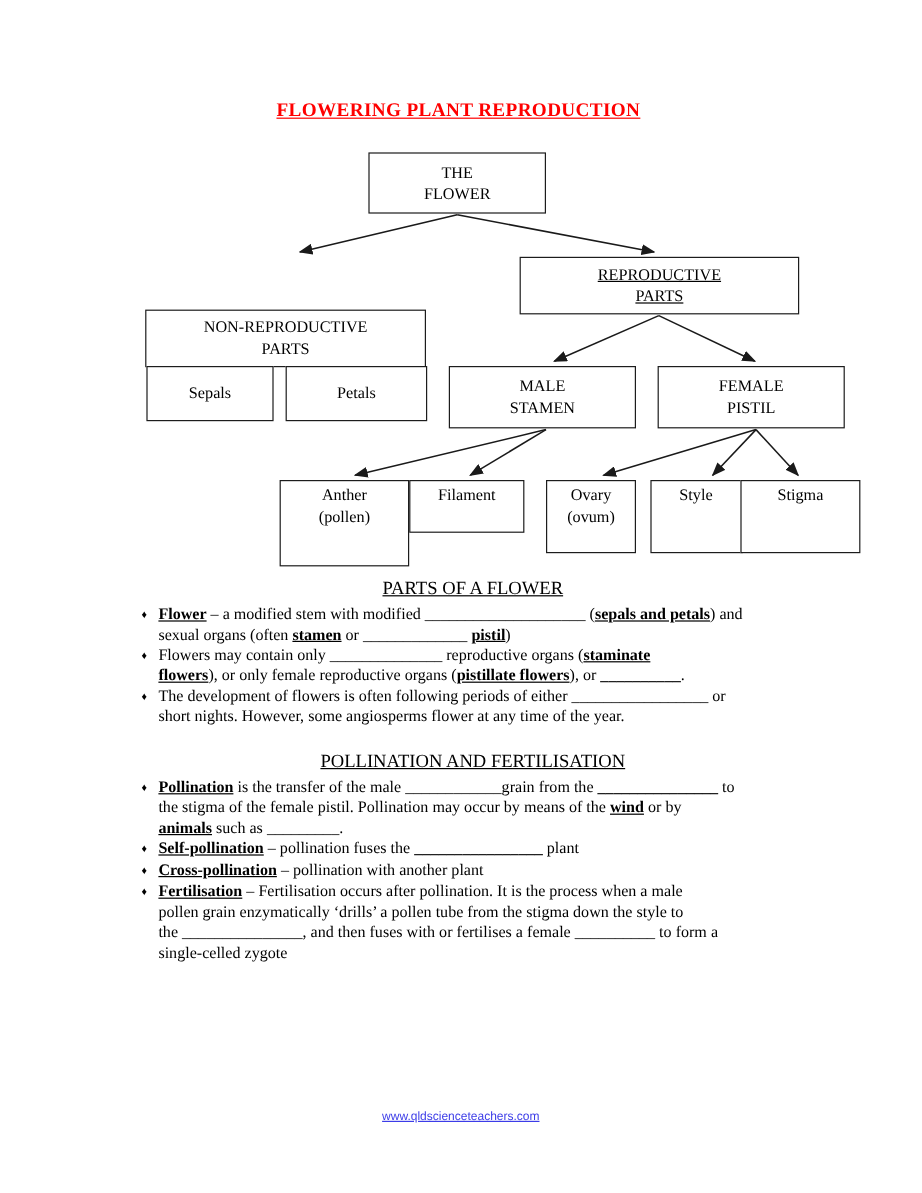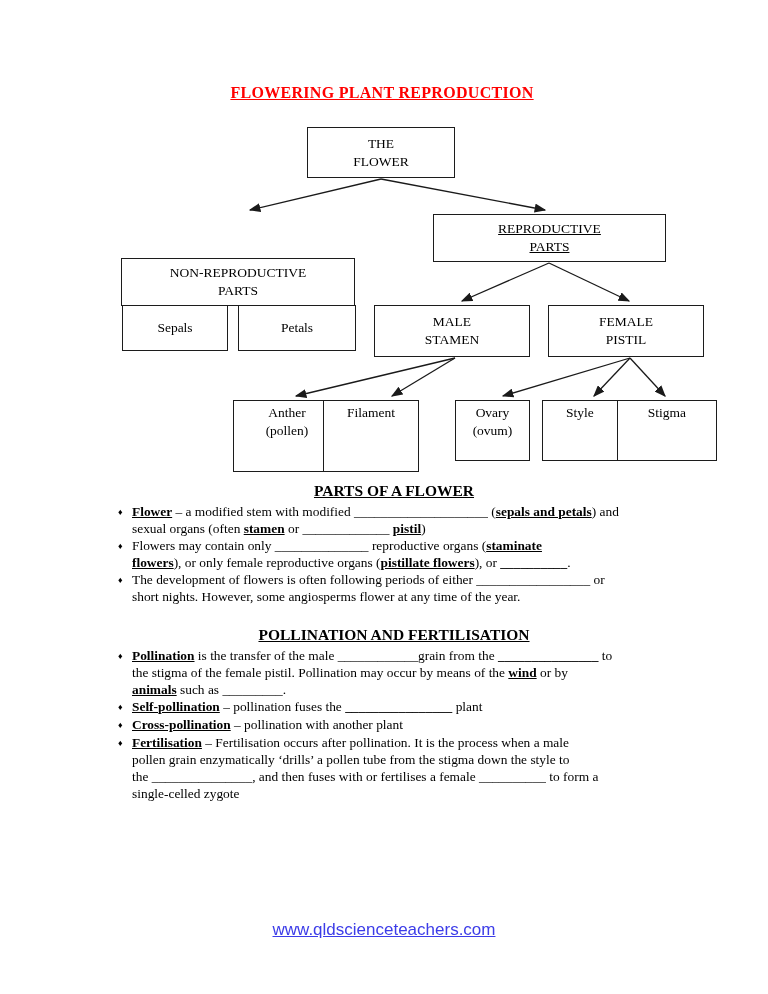--- a/index.html
+++ b/index.html
@@ -25,42 +25,42 @@
   }
   .node.topalign{align-items:flex-start;padding-top:3px;}
   .n-flower   {left:307px;top:127px;width:148px;height:51px;}
   .n-nonrepro {left:121px;top:214px;width:234px;height:48px;margin-top:44px;}
   .n-repro    {left:433px;top:214px;width:233px;height:48px;text-decoration:underline;}
   .n-sepals   {left:122px;top:305px;width:106px;height:46px;}
   .n-petals   {left:238px;top:305px;width:118px;height:46px;}
   .n-male     {left:374px;top:305px;width:156px;height:52px;}
   .n-female   {left:548px;top:305px;width:156px;height:52px;}
   .n-anther   {left:233px;top:400px;width:108px;height:72px;}
-  .n-filament {left:323px;top:400px;width:96px;height:72px;}
+  .n-filament {left:341px;top:400px;width:96px;height:44px;}
   .n-ovary    {left:455px;top:400px;width:75px;height:61px;}
   .n-style    {left:541.5px;top:400px;width:77px;height:61px;}
   .n-stigma   {left:617px;top:400px;width:100px;height:61px;}
   
   .content{position:absolute;left:118px;top:482px;width:552px;}
   .sec-heading{
-    text-align:center;font-weight:bold;font-size:15.5px;
+    text-align:center;font-weight:normal;font-size:15.5px;
     text-decoration:underline;margin:0 0 3px 0;
   }
   .sec-heading.second{margin-top:21px;}
   .bullet{display:flex;align-items:flex-start;}
   .marker{flex:none;width:14px;font-size:9px;line-height:17px;padding-top:1px;}
   .btext{flex:1;font-size:13.4px;line-height:17px;}
   .seg-b{font-weight:bold;}
   .seg-u{text-decoration:underline;}
   
   .footer{
     position:absolute;top:920px;left:0;width:768px;text-align:center;
   }
   .footer a{
-    font-family:"Liberation Sans", sans-serif;font-size:17px;
+    font-family:"Liberation Sans", sans-serif;font-size:10px;
     color:#3c3ce8;text-decoration:underline;cursor:pointer;margin-top:25px;
   }
 </style>
 </head>
 <body>
 
 <div class="page">
 
   <div class="title" style="color: rgb(255, 0, 0);">FLOWERING PLANT REPRODUCTION</div>
 

